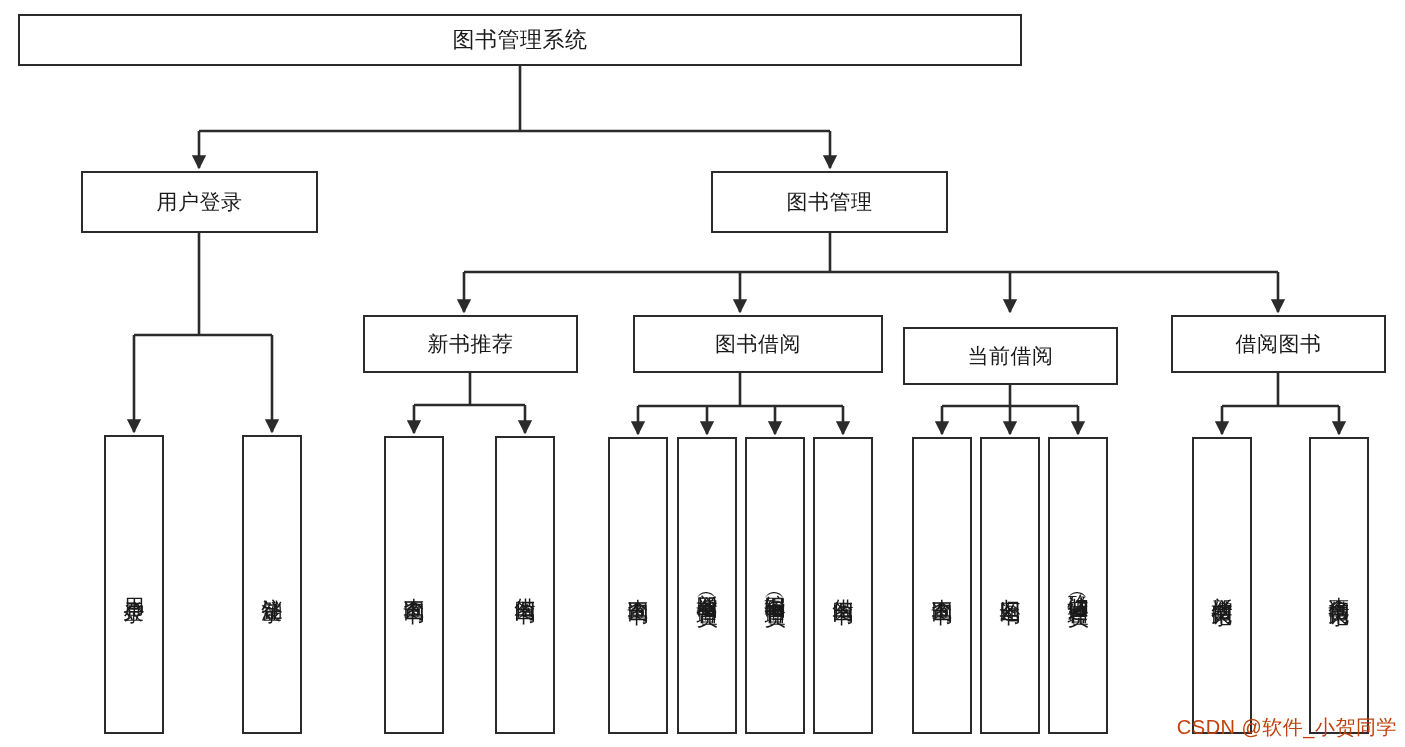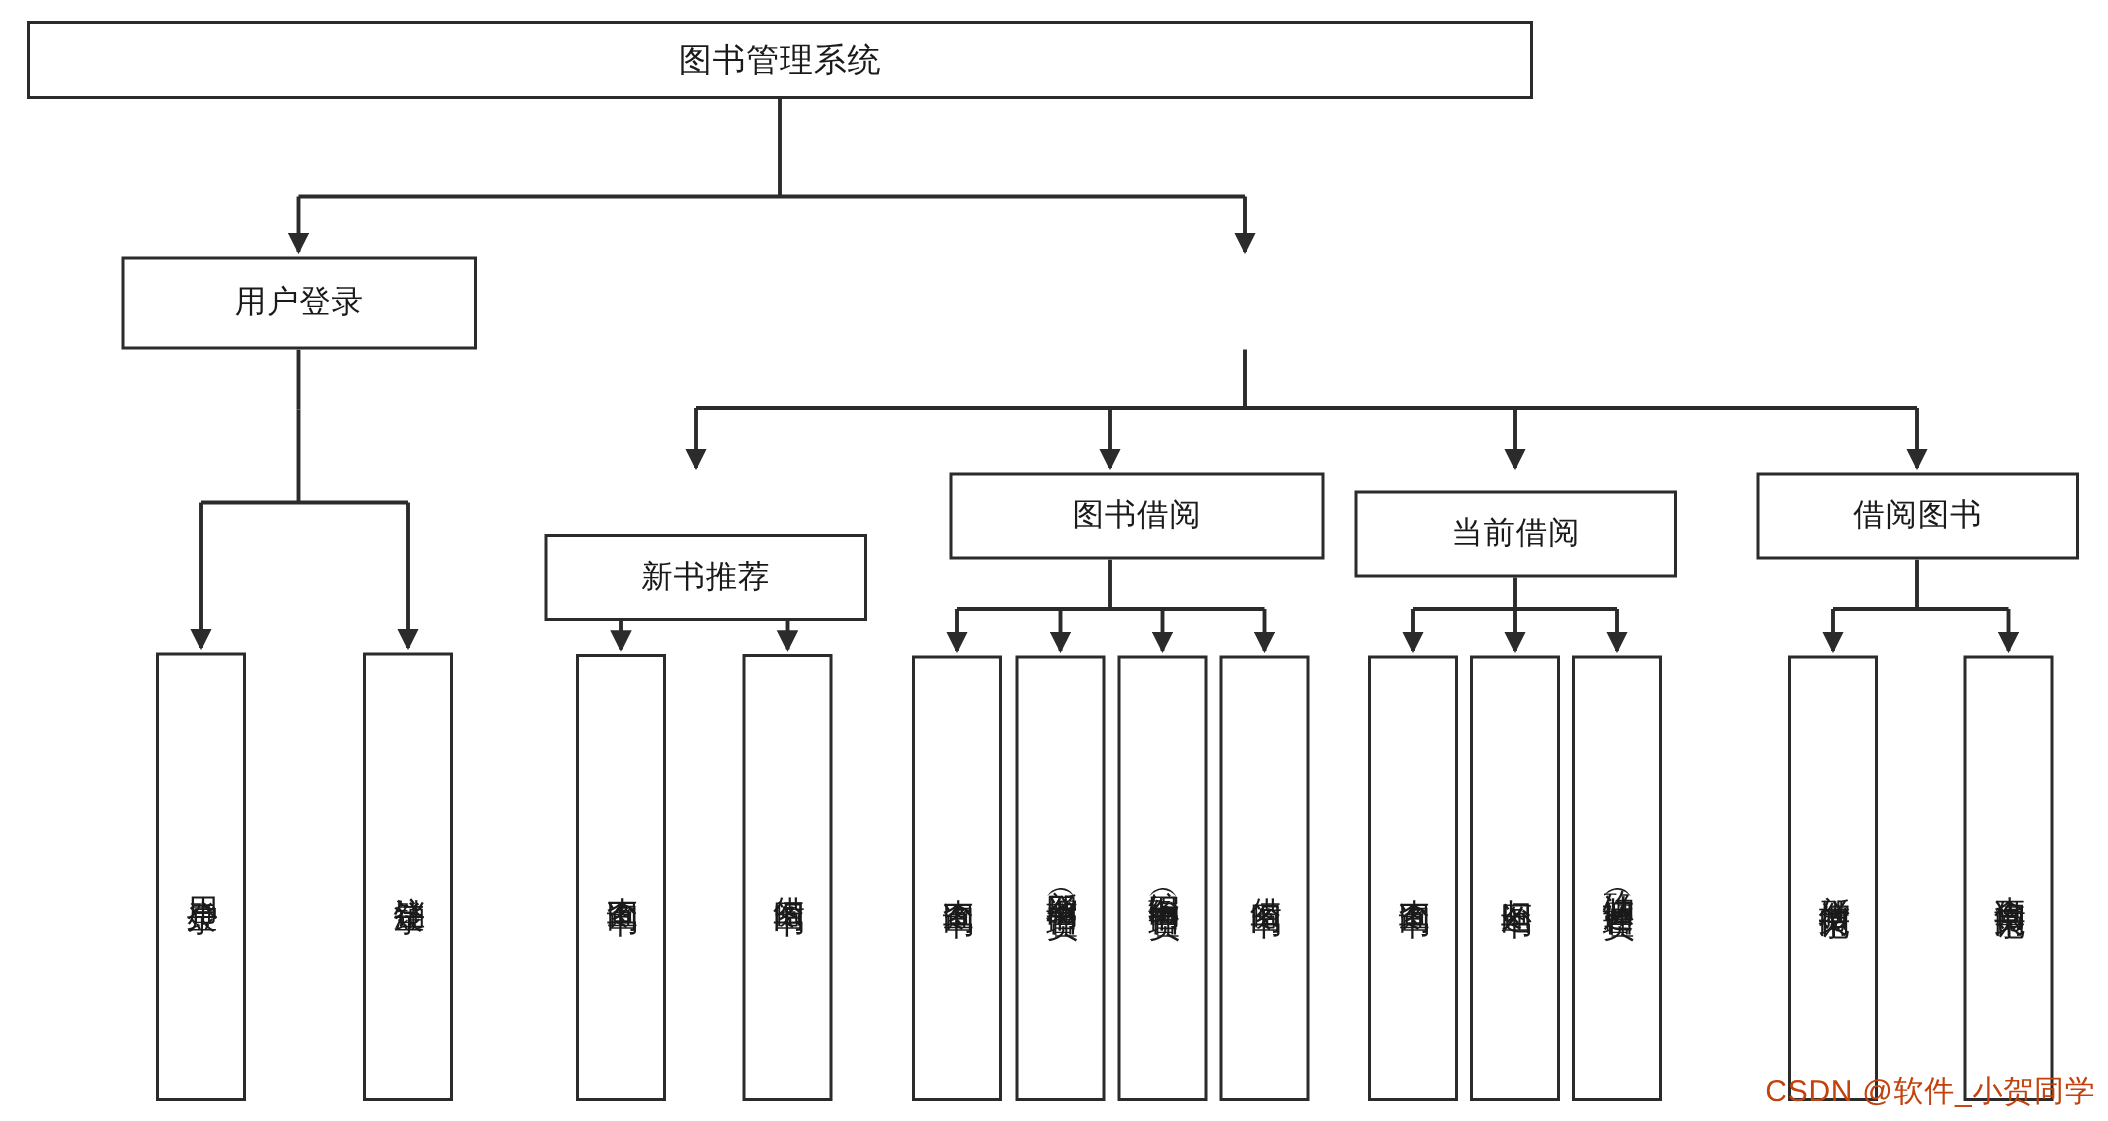--- a/index.html
+++ b/index.html
@@ -129,22 +129,25 @@
     </g>
   </svg>
 
   <div class="node horiz root" style="left:18px; top:14px; width:1004px; height:52px;">
     <span class="node-label">图书管理系统</span>
   </div>
 
   <div class="node horiz" style="left:81px; top:171px; width:237px; height:62px;">
     <span class="node-label">用户登录</span>
   </div>
-
-  <div class="node horiz" style="left:363px; top:315px; width:215px; height:58px;margin-top:41px;">
+  <div class="node horiz" style="left:711px; top:171px; width:237px; height:62px;">
+    <span class="node-label">图书管理</span>
+  </div>
+
+  <div class="node horiz" style="left:363px; top:315px; width:215px; height:58px;">
     <span class="node-label">新书推荐</span>
   </div>
   <div class="node horiz" style="left:633px; top:315px; width:250px; height:58px;">
     <span class="node-label">图书借阅</span>
   </div>
   <div class="node horiz" style="left:903px; top:315px; width:215px; height:58px;margin-top:12px;">
     <span class="node-label">当前借阅</span>
   </div>
   <div class="node horiz" style="left:1171px; top:315px; width:215px; height:58px;">
     <span class="node-label">借阅图书</span>

